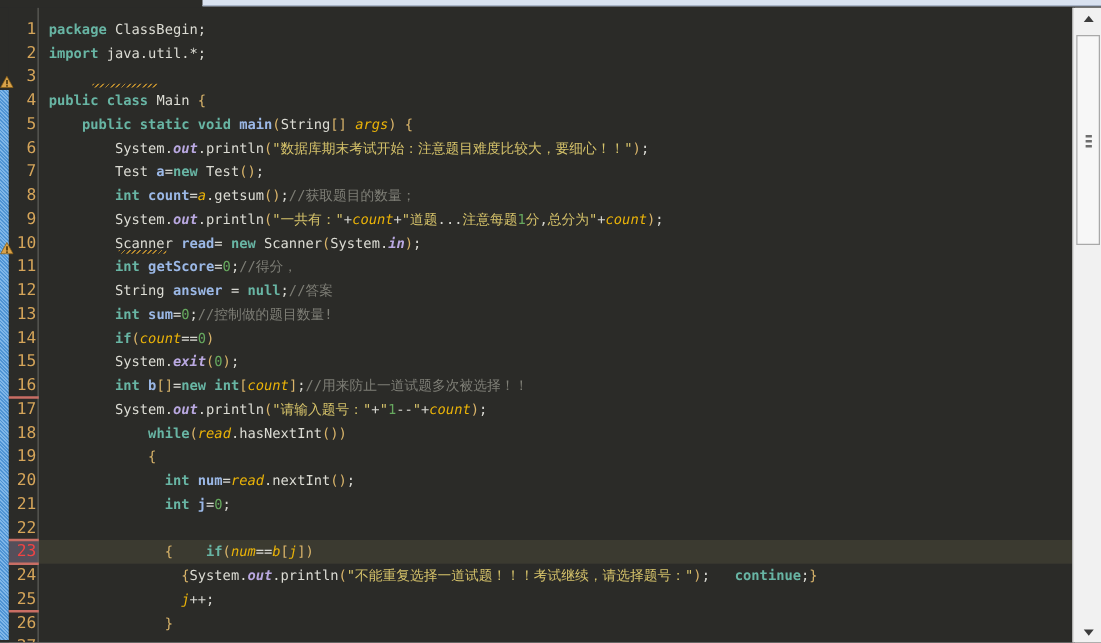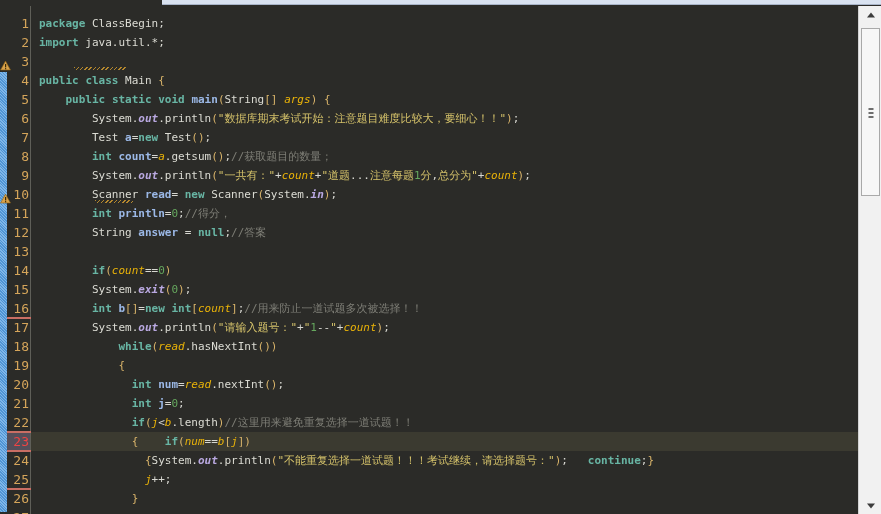--- a/index.html
+++ b/index.html
@@ -292,31 +292,31 @@
         <div class="line-hl" style="top: 426px;"></div>
         <div class="code-line" style="top: 8px;"><span class="t-kw">package</span><span class="t-plain"> ClassBegin</span><span class="t-punc">;</span></div>
         <div class="code-line" style="top: 27px;"><span class="t-kw">import</span><span class="t-plain"> java.util.*;</span></div>
         <div class="code-line" style="top: 65px;"><span class="t-kw">public</span><span class="t-plain"> </span><span class="t-kw">class</span><span class="t-plain"> Main </span><span class="t-brkt">{</span></div>
         <div class="code-line" style="top: 84px;"><span class="t-plain">    </span><span class="t-kw">public</span><span class="t-plain"> </span><span class="t-kw">static</span><span class="t-plain"> </span><span class="t-kw">void</span><span class="t-plain"> </span><span class="t-varb">main</span><span class="t-brkt">(</span><span class="t-plain">String</span><span class="t-brkt">[]</span><span class="t-plain"> </span><span class="t-var">args</span><span class="t-brkt">)</span><span class="t-plain"> </span><span class="t-brkt">{</span></div>
         <div class="code-line" style="top: 103px;"><span class="t-plain">        System.</span><span class="t-static">out</span><span class="t-plain">.println</span><span class="t-brkt">(</span><span class="t-str">"数据库期末考试开始：注意题目难度比较大，要细心！！"</span><span class="t-brkt">)</span><span class="t-punc">;</span></div>
         <div class="code-line" style="top: 122px;"><span class="t-plain">        Test </span><span class="t-varb">a</span><span class="t-punc">=</span><span class="t-kw">new</span><span class="t-plain"> Test</span><span class="t-brkt">()</span><span class="t-punc">;</span></div>
         <div class="code-line" style="top: 141px;"><span class="t-plain">        </span><span class="t-kw">int</span><span class="t-plain"> </span><span class="t-varb">count</span><span class="t-punc">=</span><span class="t-var">a</span><span class="t-plain">.getsum</span><span class="t-brkt">()</span><span class="t-punc">;</span><span class="t-cmt">//获取题目的数量；</span></div>
         <div class="code-line" style="top: 160px;"><span class="t-plain">        System.</span><span class="t-static">out</span><span class="t-plain">.println</span><span class="t-brkt">(</span><span class="t-str">"一共有："</span><span class="t-punc">+</span><span class="t-var">count</span><span class="t-punc">+</span><span class="t-str">"道题</span><span class="t-punc">...</span><span class="t-str">注意每题</span><span class="t-num">1</span><span class="t-str">分</span><span class="t-punc">,</span><span class="t-str">总分为"</span><span class="t-punc">+</span><span class="t-var">count</span><span class="t-brkt">)</span><span class="t-punc">;</span></div>
         <div class="code-line" style="top: 179px;"><span class="t-plain">        Scanner </span><span class="t-varb">read</span><span class="t-punc">= </span><span class="t-kw">new</span><span class="t-plain"> Scanner</span><span class="t-brkt">(</span><span class="t-plain">System.</span><span class="t-static">in</span><span class="t-brkt">)</span><span class="t-punc">;</span></div>
-        <div class="code-line" style="top: 198px;"><span class="t-plain">        </span><span class="t-kw">int</span><span class="t-plain"> </span><span class="t-varb">println</span><span class="t-punc">=</span><span class="t-num">0</span><span class="t-punc">;</span><span class="t-cmt">//得分，</span></div>
+        <div class="code-line" style="top: 198px;"><span class="t-plain">        </span><span class="t-kw">int</span><span class="t-plain"> </span><span class="t-varb">getScore</span><span class="t-punc">=</span><span class="t-num">0</span><span class="t-punc">;</span><span class="t-cmt">//得分，</span></div>
         <div class="code-line" style="top: 217px;"><span class="t-plain">        String </span><span class="t-varb">answer</span><span class="t-punc"> = </span><span class="t-kw">null</span><span class="t-punc">;</span><span class="t-cmt">//答案</span></div>
+        <div class="code-line" style="top: 236px;"><span class="t-plain">        </span><span class="t-kw">int</span><span class="t-plain"> </span><span class="t-varb">sum</span><span class="t-punc">=</span><span class="t-num">0</span><span class="t-punc">;</span><span class="t-cmt">//控制做的题目数量!</span></div>
         <div class="code-line" style="top: 255px;"><span class="t-plain">        </span><span class="t-kw">if</span><span class="t-brkt">(</span><span class="t-var">count</span><span class="t-punc">==</span><span class="t-num">0</span><span class="t-brkt">)</span></div>
         <div class="code-line" style="top: 274px;"><span class="t-plain">        System.</span><span class="t-static">exit</span><span class="t-brkt">(</span><span class="t-num">0</span><span class="t-brkt">)</span><span class="t-punc">;</span></div>
         <div class="code-line" style="top: 293px;"><span class="t-plain">        </span><span class="t-kw">int</span><span class="t-plain"> </span><span class="t-varb">b</span><span class="t-brkt">[]</span><span class="t-punc">=</span><span class="t-kw">new</span><span class="t-plain"> </span><span class="t-kw">int</span><span class="t-brkt">[</span><span class="t-var">count</span><span class="t-brkt">]</span><span class="t-punc">;</span><span class="t-cmt">//用来防止一道试题多次被选择！！</span></div>
         <div class="code-line" style="top: 312px;"><span class="t-plain">        System.</span><span class="t-static">out</span><span class="t-plain">.println</span><span class="t-brkt">(</span><span class="t-str">"请输入题号："</span><span class="t-punc">+</span><span class="t-str">"</span><span class="t-num">1</span><span class="t-punc">--</span><span class="t-str">"</span><span class="t-punc">+</span><span class="t-var">count</span><span class="t-brkt">)</span><span class="t-punc">;</span></div>
         <div class="code-line" style="top: 331px;"><span class="t-plain">            </span><span class="t-kw">while</span><span class="t-brkt">(</span><span class="t-var">read</span><span class="t-plain">.hasNextInt</span><span class="t-brkt">()</span><span class="t-brkt">)</span></div>
         <div class="code-line" style="top: 350px;"><span class="t-plain">            </span><span class="t-brkt">{</span></div>
         <div class="code-line" style="top: 369px;"><span class="t-plain">              </span><span class="t-kw">int</span><span class="t-plain"> </span><span class="t-varb">num</span><span class="t-punc">=</span><span class="t-var">read</span><span class="t-plain">.nextInt</span><span class="t-brkt">()</span><span class="t-punc">;</span></div>
         <div class="code-line" style="top: 388px;"><span class="t-plain">              </span><span class="t-kw">int</span><span class="t-plain"> </span><span class="t-varb">j</span><span class="t-punc">=</span><span class="t-num">0</span><span class="t-punc">;</span></div>
-        <div class="code-line" style="top: 407px;"><span class="t-plain">              </span><span class="t-kw">if</span><span class="t-brkt">(</span><span class="t-var">j</span><span class="t-punc">&lt;</span><span class="t-var">b</span><span class="t-plain">.length</span><span class="t-brkt">)</span><span class="t-cmt">//这里用来避免重复选择一道试题！！</span></div>
         <div class="code-line" style="top: 426px;"><span class="t-plain">              </span><span class="t-brkt">{</span><span class="t-plain">    </span><span class="t-kw">if</span><span class="t-brkt">(</span><span class="t-var">num</span><span class="t-punc">==</span><span class="t-var">b</span><span class="t-brkt">[</span><span class="t-var">j</span><span class="t-brkt">]</span><span class="t-brkt">)</span></div>
         <div class="code-line" style="top: 445px;"><span class="t-plain">                </span><span class="t-brkt">{</span><span class="t-plain">System.</span><span class="t-static">out</span><span class="t-plain">.println</span><span class="t-brkt">(</span><span class="t-str">"不能重复选择一道试题！！！考试继续，请选择题号："</span><span class="t-brkt">)</span><span class="t-punc">;</span><span class="t-plain">   </span><span class="t-kw">continue</span><span class="t-punc">;</span><span class="t-brkt">}</span></div>
         <div class="code-line" style="top: 464px;"><span class="t-plain">                </span><span class="t-var">j</span><span class="t-punc">++</span><span class="t-punc">;</span></div>
         <div class="code-line" style="top: 483px;"><span class="t-plain">              </span><span class="t-brkt">}</span></div>
         <div class="code-line" style="top: 502px;"></div>
         <div class="squiggle" style="left: 43px; width: 52px; top: 61px;"></div>
         <div class="squiggle" style="left: 64px; width: 38px; top: 194px;"></div>
       </div>
   <div class="gutter-err" style="top: 311px;"></div>
       <div class="gutter-err" style="top: 444px;"></div>

